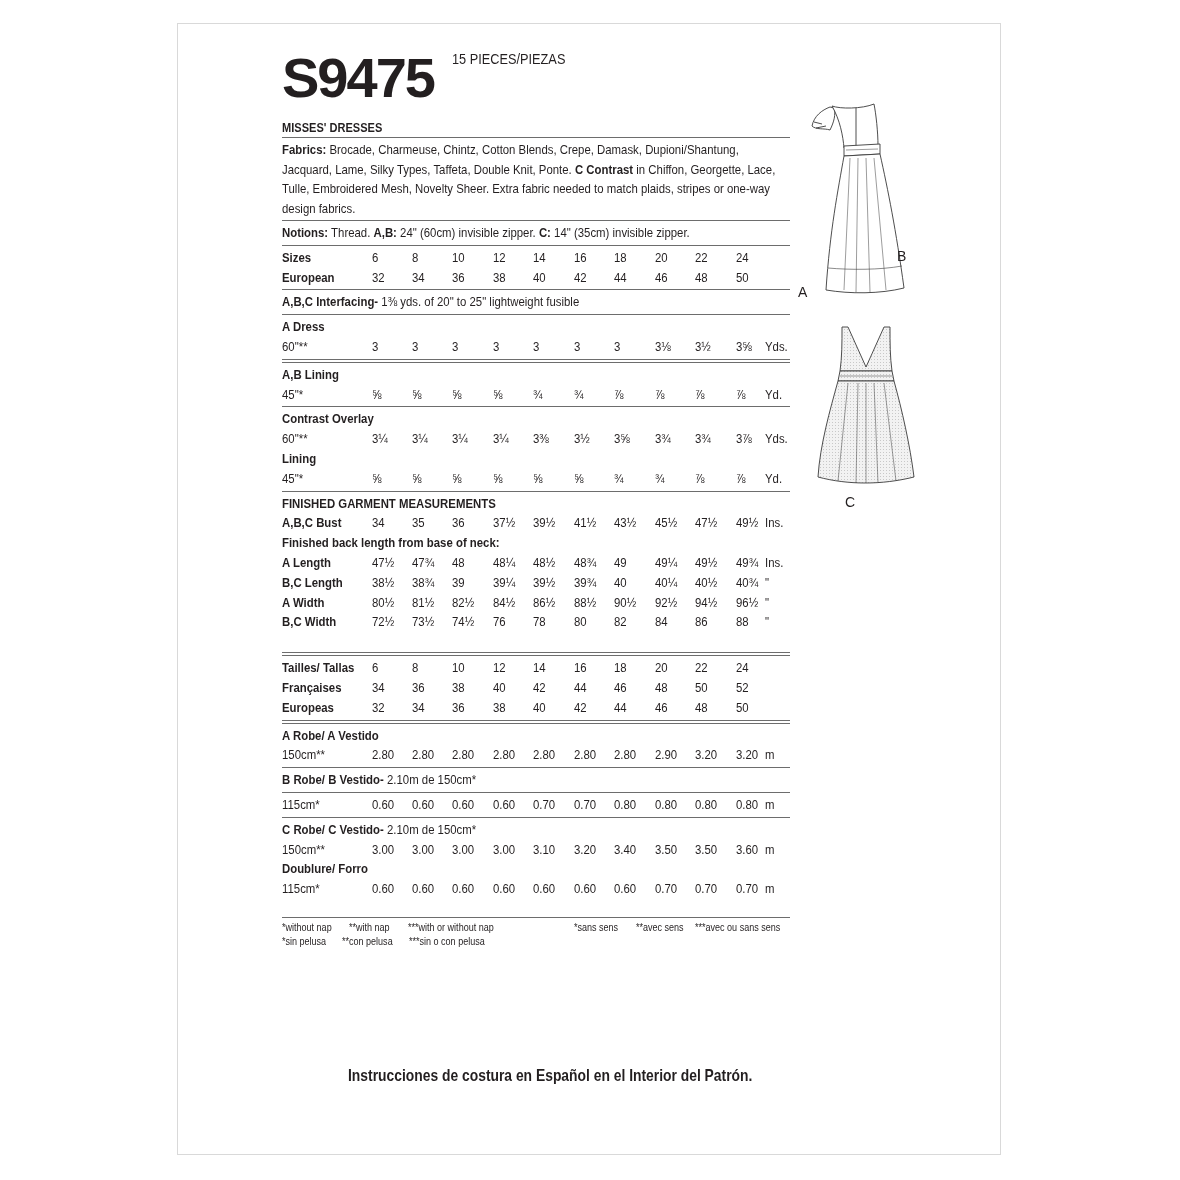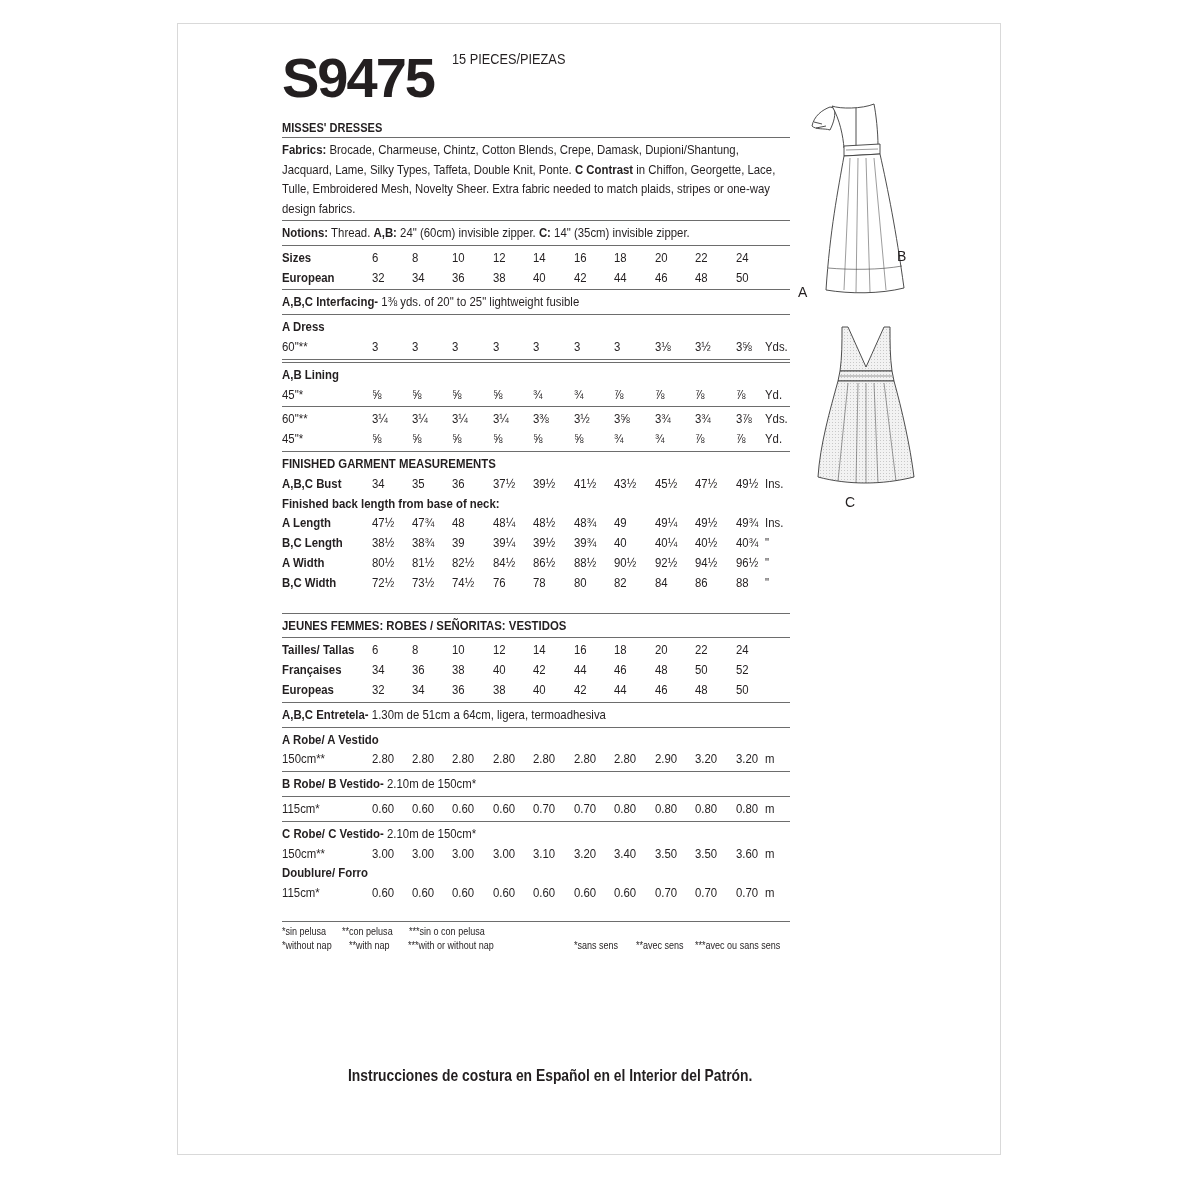--- a/index.html
+++ b/index.html
@@ -136,34 +136,40 @@
       <span class="v" style="left: 292px;">¾</span>
       <span class="v" style="left: 332px;">⅞</span>
       <span class="v" style="left: 373px;">⅞</span>
       <span class="v" style="left: 413px;">⅞</span>
       <span class="v" style="left: 454px;">⅞</span>
       <span class="u">Yd.</span>
     </div>
   <div class="rule"></div>
 
   <div class="row">
+    <span class="lbl b">Contrast Overlay</span>
+  </div>
+  <div class="row">
     <span class="lbl">60"**</span>
   <span class="v" style="left: 90px;">3¼</span>
       <span class="v" style="left: 130px;">3¼</span>
       <span class="v" style="left: 170px;">3¼</span>
       <span class="v" style="left: 211px;">3¼</span>
       <span class="v" style="left: 251px;">3⅜</span>
       <span class="v" style="left: 292px;">3½</span>
       <span class="v" style="left: 332px;">3⅝</span>
       <span class="v" style="left: 373px;">3¾</span>
       <span class="v" style="left: 413px;">3¾</span>
       <span class="v" style="left: 454px;">3⅞</span>
       <span class="u">Yds.</span>
     </div>
   <div class="row">
+    <span class="lbl b">Lining</span>
+  </div>
+  <div class="row">
     <span class="lbl">45"*</span>
   <span class="v" style="left: 90px;">⅝</span>
       <span class="v" style="left: 130px;">⅝</span>
       <span class="v" style="left: 170px;">⅝</span>
       <span class="v" style="left: 211px;">⅝</span>
       <span class="v" style="left: 251px;">⅝</span>
       <span class="v" style="left: 292px;">⅝</span>
       <span class="v" style="left: 332px;">¾</span>
       <span class="v" style="left: 373px;">¾</span>
       <span class="v" style="left: 413px;">⅞</span>
@@ -245,23 +251,20 @@
       <span class="v" style="left: 332px;">82</span>
       <span class="v" style="left: 373px;">84</span>
       <span class="v" style="left: 413px;">86</span>
       <span class="v" style="left: 454px;">88</span>
       <span class="u">"</span>
     </div>
 
   <div style="height:18px"></div>
   <div class="rule"></div>
 
-  <div class="row">
-    <span class="lbl b">JEUNES FEMMES: ROBES / SEÑORITAS: VESTIDOS</span>
-  </div>
   <div class="rule"></div>
 
   <div class="row">
     <span class="lbl b">Tailles/ Tallas</span>
   <span class="v" style="left: 90px;">6</span>
       <span class="v" style="left: 130px;">8</span>
       <span class="v" style="left: 170px;">10</span>
       <span class="v" style="left: 211px;">12</span>
       <span class="v" style="left: 251px;">14</span>
       <span class="v" style="left: 292px;">16</span>
@@ -291,26 +294,20 @@
       <span class="v" style="left: 211px;">38</span>
       <span class="v" style="left: 251px;">40</span>
       <span class="v" style="left: 292px;">42</span>
       <span class="v" style="left: 332px;">44</span>
       <span class="v" style="left: 373px;">46</span>
       <span class="v" style="left: 413px;">48</span>
       <span class="v" style="left: 454px;">50</span>
     </div>
   <div class="rule"></div>
 
-  <div class="row">
-    <span class="full">
-      <b>A,B,C Entretela-</b>
-      <span>1.30m de 51cm a 64cm, ligera, termoadhesiva</span>
-    </span>
-  </div>
   <div class="rule"></div>
 
   <div class="row">
     <span class="lbl b">A Robe/ A Vestido</span>
   </div>
   <div class="row">
     <span class="lbl">150cm**</span>
   <span class="v" style="left: 90px;">2.80</span>
       <span class="v" style="left: 130px;">2.80</span>
       <span class="v" style="left: 170px;">2.80</span>
@@ -384,31 +381,31 @@
       <span class="v" style="left: 373px;">0.70</span>
       <span class="v" style="left: 413px;">0.70</span>
       <span class="v" style="left: 454px;">0.70</span>
       <span class="u">m</span>
     </div>
 
   <div style="height:16px"></div>
   <div class="rule"></div>
 
   <div class="foot">
-    <span style="left:0">*sin pelusa</span>
-    <span style="left:60px">**con pelusa</span>
-    <span style="left:127px">***sin o con pelusa</span>
-  </div>
-  <div class="foot">
     <span style="left:0">*without nap</span>
     <span style="left:67px">**with nap</span>
     <span style="left:126px">***with or without nap</span>
     <span style="left:292px">*sans sens</span>
     <span style="left:354px">**avec sens</span>
     <span style="left:413px">***avec ou sans sens</span>
+  </div>
+  <div class="foot">
+    <span style="left:0">*sin pelusa</span>
+    <span style="left:60px">**con pelusa</span>
+    <span style="left:127px">***sin o con pelusa</span>
   </div>
 </div>
 
 <div class="instr">Instrucciones de costura en Español en el Interior del Patrón.</div>
 
 <svg class="illus" style="left:800px; top:100px;" width="120" height="200" viewBox="0 0 120 200">
   <g fill="#fff" stroke="#3a3a3a" stroke-width="0.9" stroke-linejoin="round">
 
     <path d="M30,7 C22,10 14,16 12,26 C16,30 24,28 30,30 C34,22 36,14 34,8 Z"></path>
     <path d="M14,22 L22,24 M16,28 L26,26" fill="none"></path>

